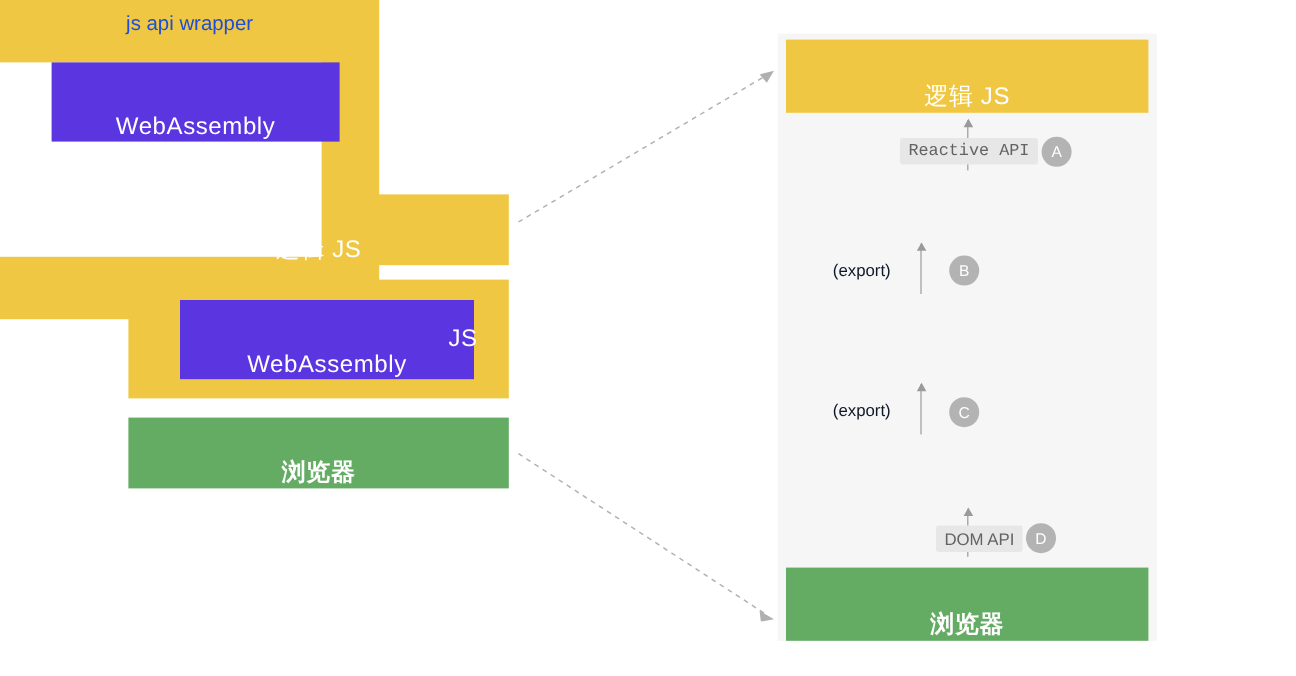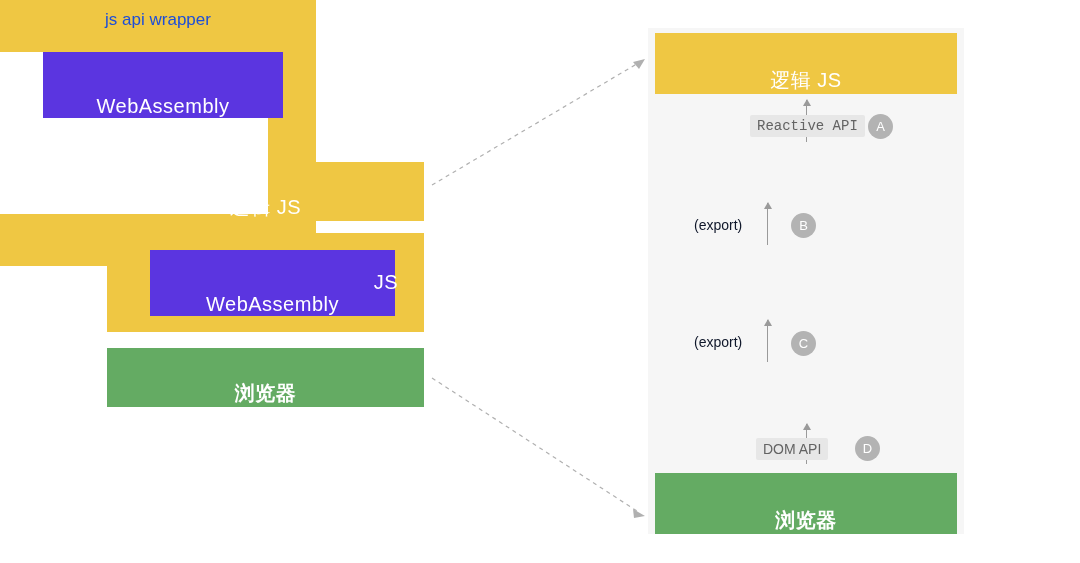--- a/index.html
+++ b/index.html
@@ -149,20 +149,20 @@
 
   <div class="varrow" style="left:767px; top:203px; height:42px;"></div>
   <div class="arrow-label plain" style="left:694px; top:217px;">(export)</div>
   <div class="badge" style="left:791px; top:213px;">B</div>
 
   <div class="varrow" style="left:767px; top:320px; height:42px;"></div>
   <div class="arrow-label plain" style="left:694px; top:334px;">(export)</div>
   <div class="badge" style="left:791px; top:331px;">C</div>
 
   <div class="varrow" style="left:806px; top:424px; height:40px;"></div>
-  <div class="arrow-label" style="left:756px; top:438px;">DOM API</div>
+  <div class="arrow-label" style="left:780px; top:438px;">DOM API</div>
   <div class="badge" style="left:855px; top:436px;">D</div>
 
   <div id="r-browser" class="box green">
     <span>浏览器</span>
   </div>
 
 </div>
 
 </body></html>

